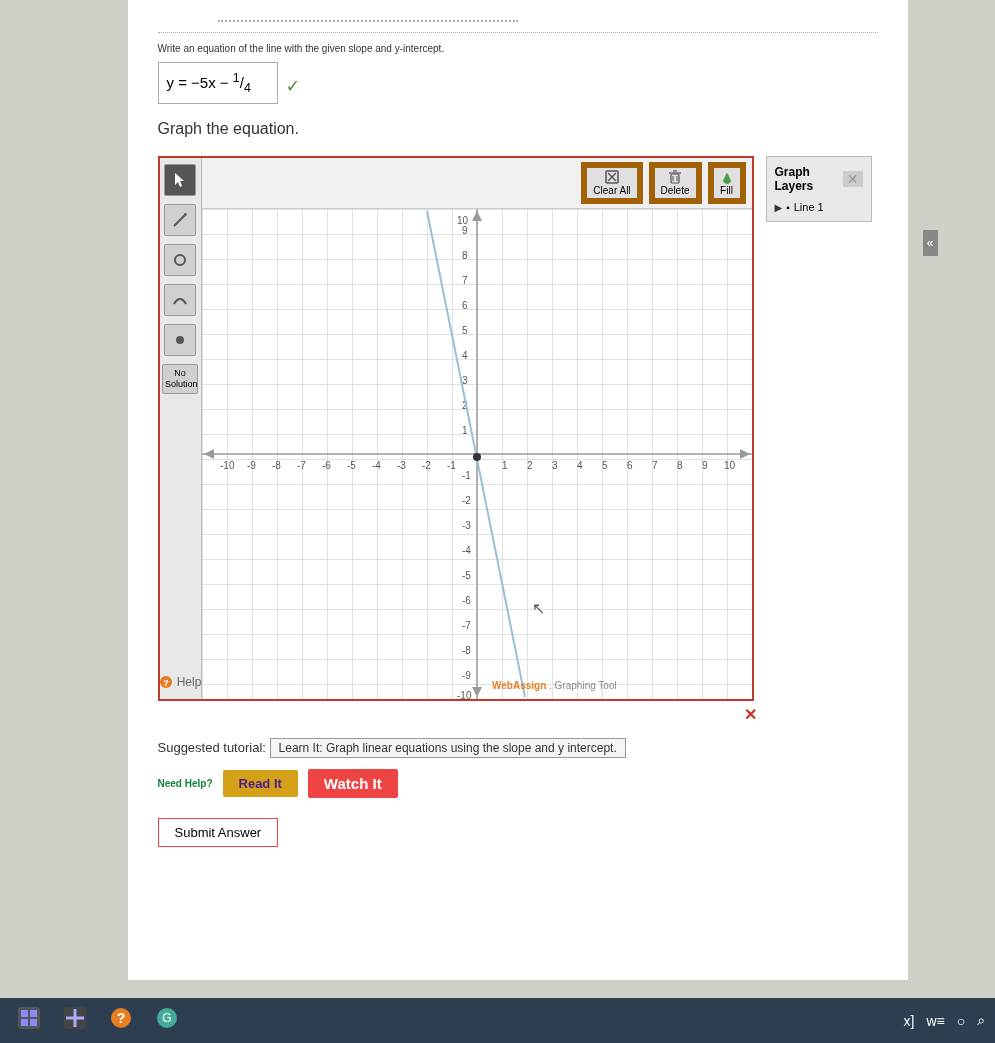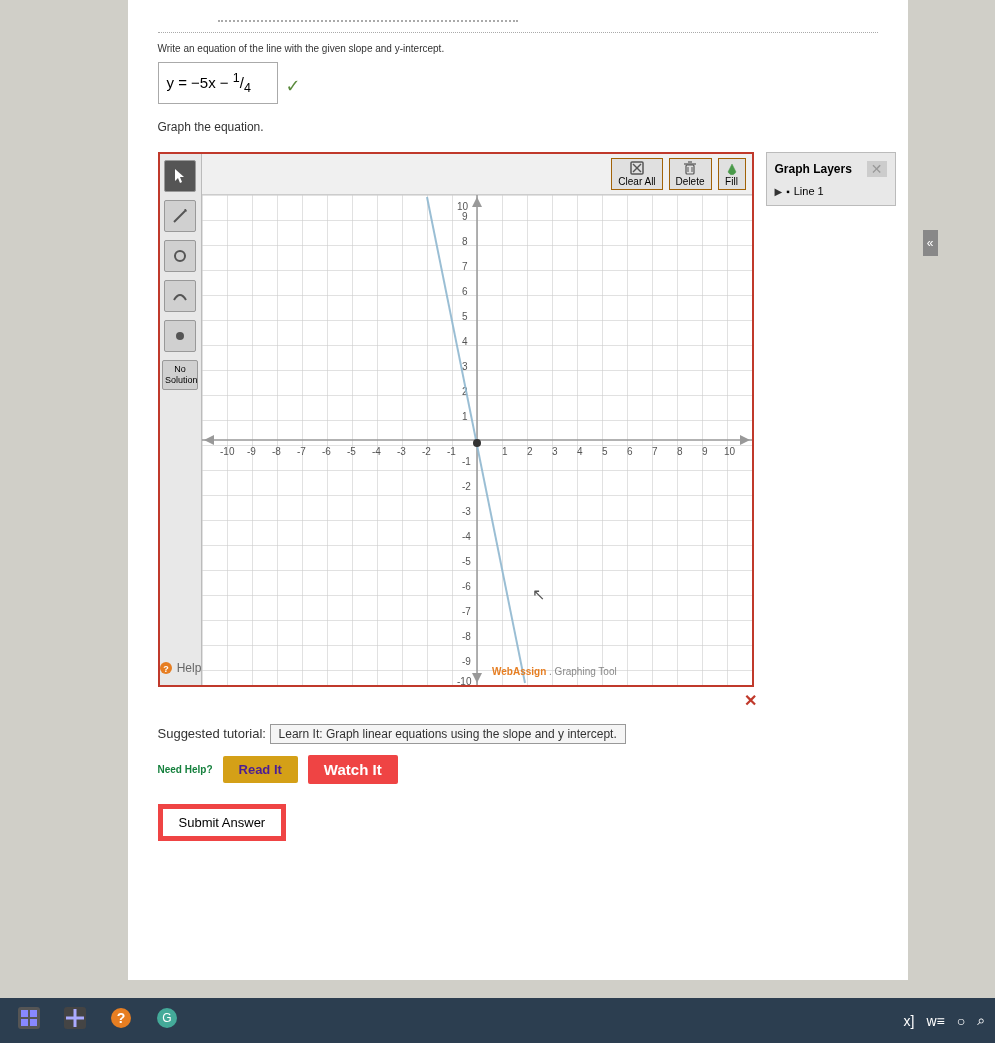--- a/index.html
+++ b/index.html
@@ -52,21 +52,21 @@
       color: #5a8a3c;
       font-size: 18px;
       margin-left: 8px;
     }
 
     .graph-section {
       margin-top: 18px;
     }
 
     .graph-label {
-      font-size: 12px;
+      font-size: 16px;
       color: #333;
       margin-bottom: 8px;
     }
 
     .graph-container-wrapper {
       display: flex;
       align-items: flex-start;
       gap: 12px;
     }
 
@@ -128,37 +128,37 @@
       padding: 4px 6px;
       gap: 6px;
       background: #f0f0f0;
       border-bottom: 1px solid #ccc;
     }
 
     .graph-top-btn {
       font-size: 10px;
       padding: 2px 6px;
       background: #e0e0e0;
-      border: 1px solid #a16207;
+      border: 6px solid #a16207;
       cursor: pointer;
       display: flex;
       flex-direction: column;
       align-items: center;
       gap: 1px;
     }
 
     .graph-top-btn svg {
       width: 14px;
       height: 14px;
     }
 
     .graph-layers-panel {
       background: #e8e8e8;
       border: 1px solid #bbb;
-      width: 130px;
+      width: 106px;
       padding: 8px;
     }
 
     .graph-layers-title {
       font-size: 12px;
       font-weight: bold;
       margin-bottom: 8px;
       display: flex;
       justify-content: space-between;
       align-items: center;
@@ -259,21 +259,21 @@
       padding: 6px 16px;
       font-size: 15px;
       cursor: pointer;
       font-weight: bold;
       border-radius: 2px;
     }
 
     .submit-answer-btn {
       margin-top: 20px;
       background: white;
-      border: 5px solid #ef4444;
+      border: 1px solid #ef4444;
       padding: 6px 16px;
       font-size: 13px;
       cursor: pointer;
     }
 
     .chevron-btn {
       position: absolute;
       right: -30px;
       top: 230px;
       background: #888;

